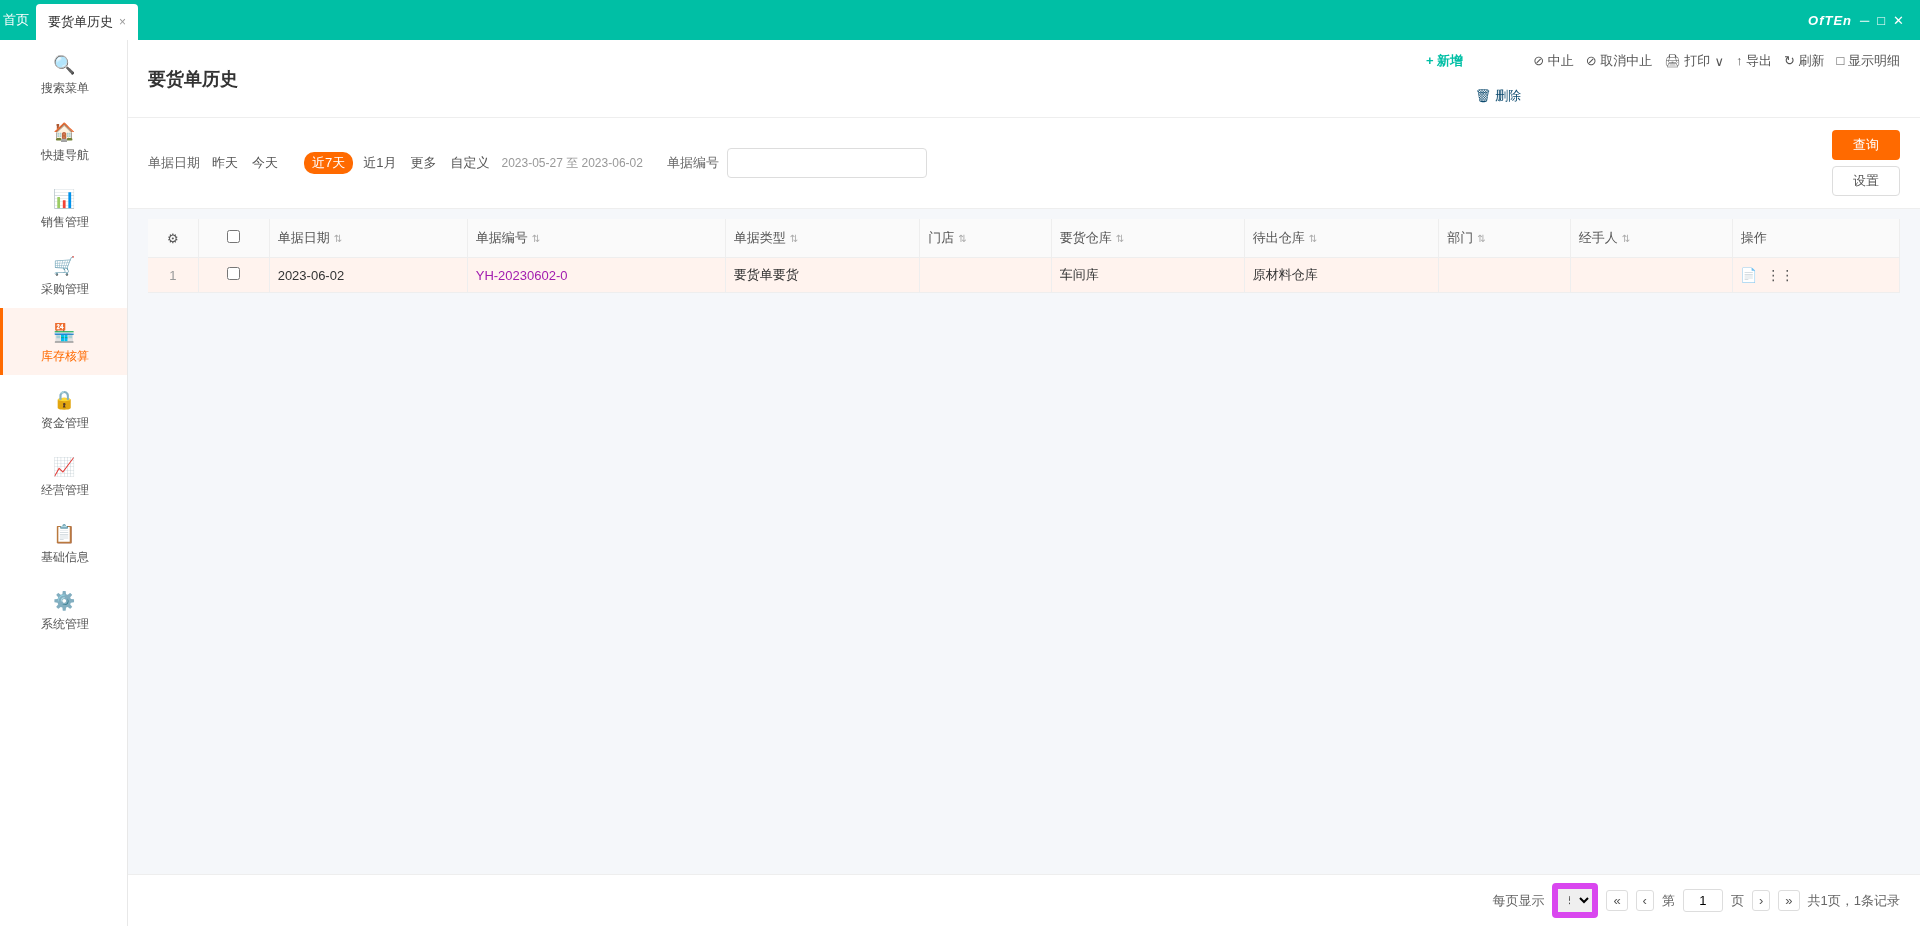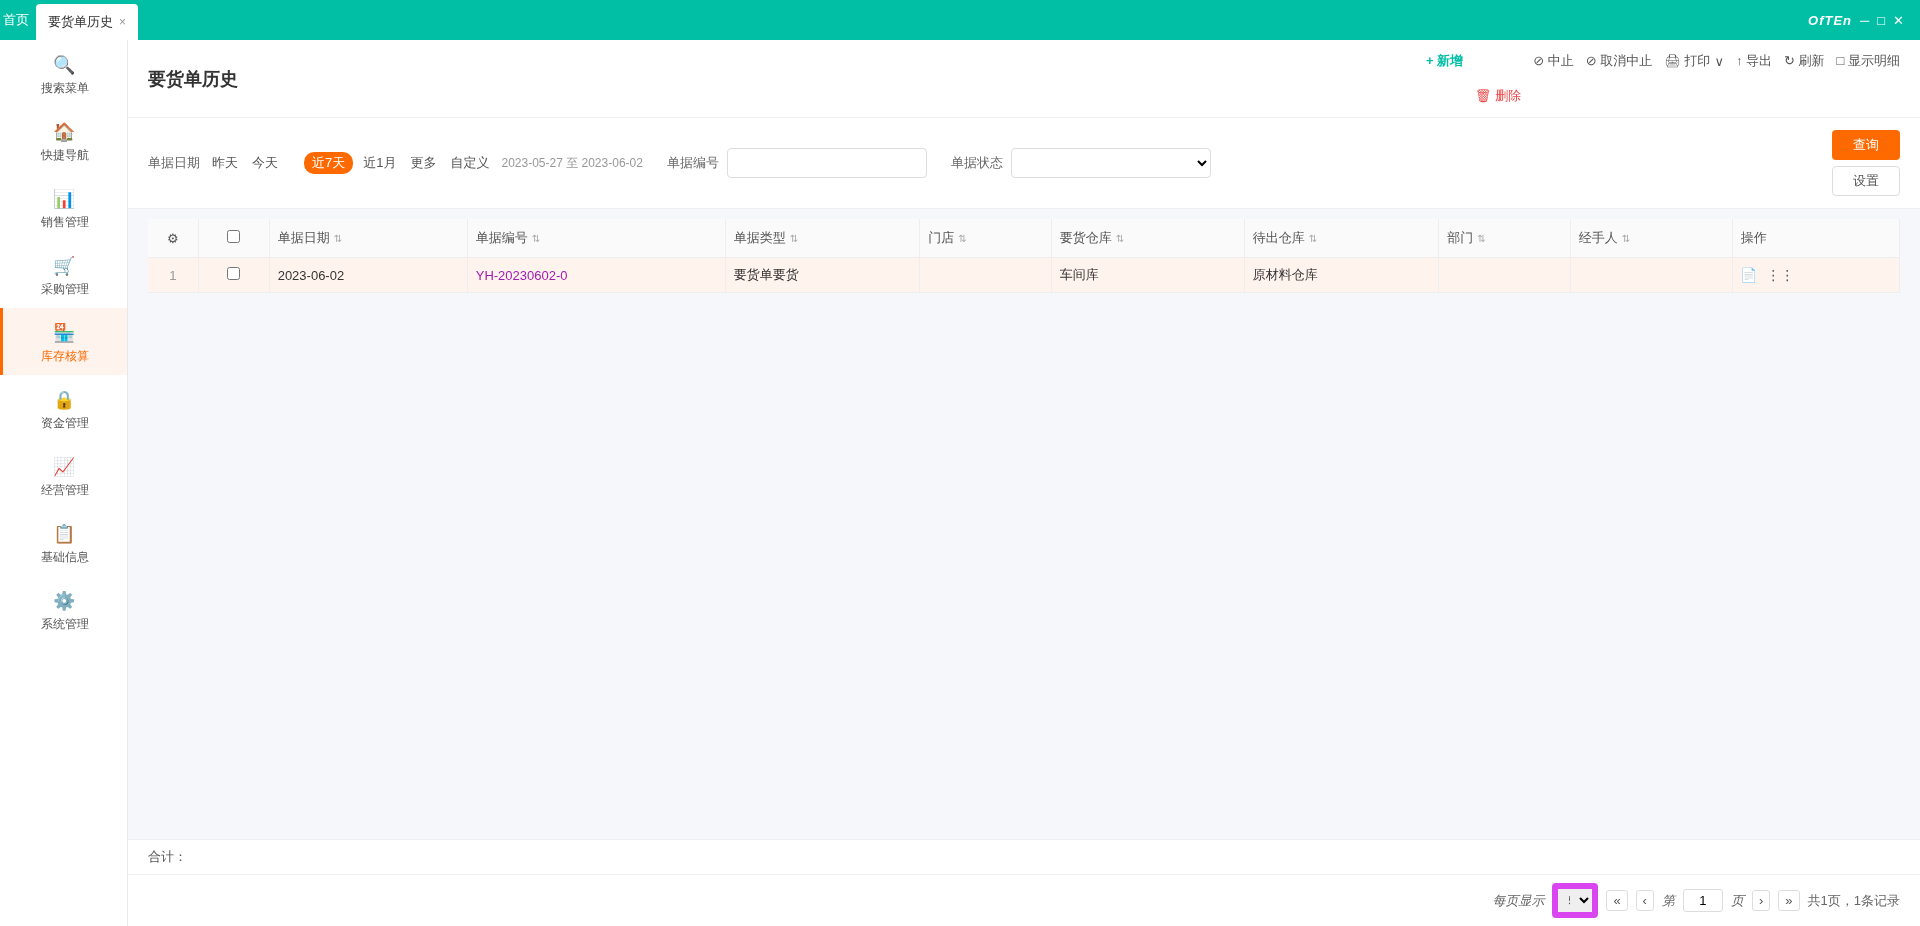--- a/index.html
+++ b/index.html
@@ -123,21 +123,21 @@
       align-items: center;
       gap: 4px;
       cursor: pointer;
       color: #555;
       font-size: 13px;
     }
     .btn-new {
       color: #00bfa5;
       font-weight: bold;
     }
-    .btn-del { color: #ef4444; margin-top: 35px; }
+    .btn-del { color: #0c4a6e; margin-top: 35px; }
 
     
     .filter-area {
       background: #fff;
       padding: 12px 20px;
       display: flex;
       flex-direction: column;
       gap: 10px;
       flex-shrink: 0;
       border-bottom: 1px solid #eee;
@@ -292,21 +292,21 @@
     .pagination {
       background: #fff;
       padding: 8px 20px;
       display: flex;
       align-items: center;
       justify-content: flex-end;
       gap: 8px;
       border-top: 1px solid #eee;
       flex-shrink: 0;
     }
-    .pagination-label { color: #666; font-style: italic; }
+    .pagination-label { color: #666; }
     .page-size-select {
       border: 6px solid #d946ef;
       border-radius: 4px;
       padding: 3px 6px;
       font-size: 13px;
       width: 46px;
     }
     .page-btn {
       cursor: pointer;
       color: #555;
@@ -417,26 +417,20 @@
             <span class="date-btn">自定义</span>
           </div>
           <span class="date-range">2023-05-27 至 2023-06-02</span>
         </div>
 
         <div class="filter-group">
           <span class="filter-label">单据编号</span>
           <input class="filter-input" type="text" style="">
         </div>
 
-        <div class="filter-group">
-          <span class="filter-label">单据状态</span>
-          <select class="filter-select">
-            <option value=""></option>
-          </select>
-        </div>
 
         <div style="margin-left:auto;">
           <div class="action-btns">
             <button class="btn-query">查询</button>
             <button class="btn-setting">设置</button>
           </div>
         </div>
       </div>
 
     </div>
@@ -521,23 +515,20 @@
         <div class="ops-col">
           <span class="op-icon">📄</span>
           <span class="op-icon">⋮⋮</span>
         </div>
       </td>
     </tr>
           </tbody>
       </table>
     </div>
 
-    <div class="footer-summary">
-      <span>合计：</span>
-    </div>
 
     <div class="pagination">
       <span class="pagination-label">每页显示</span>
       <select class="page-size-select">
         <option value="10">10</option>
         <option value="20">20</option>
         <option value="50" selected="">50</option>
         <option value="100">100</option>
       </select>
       <button class="page-btn">«</button>

